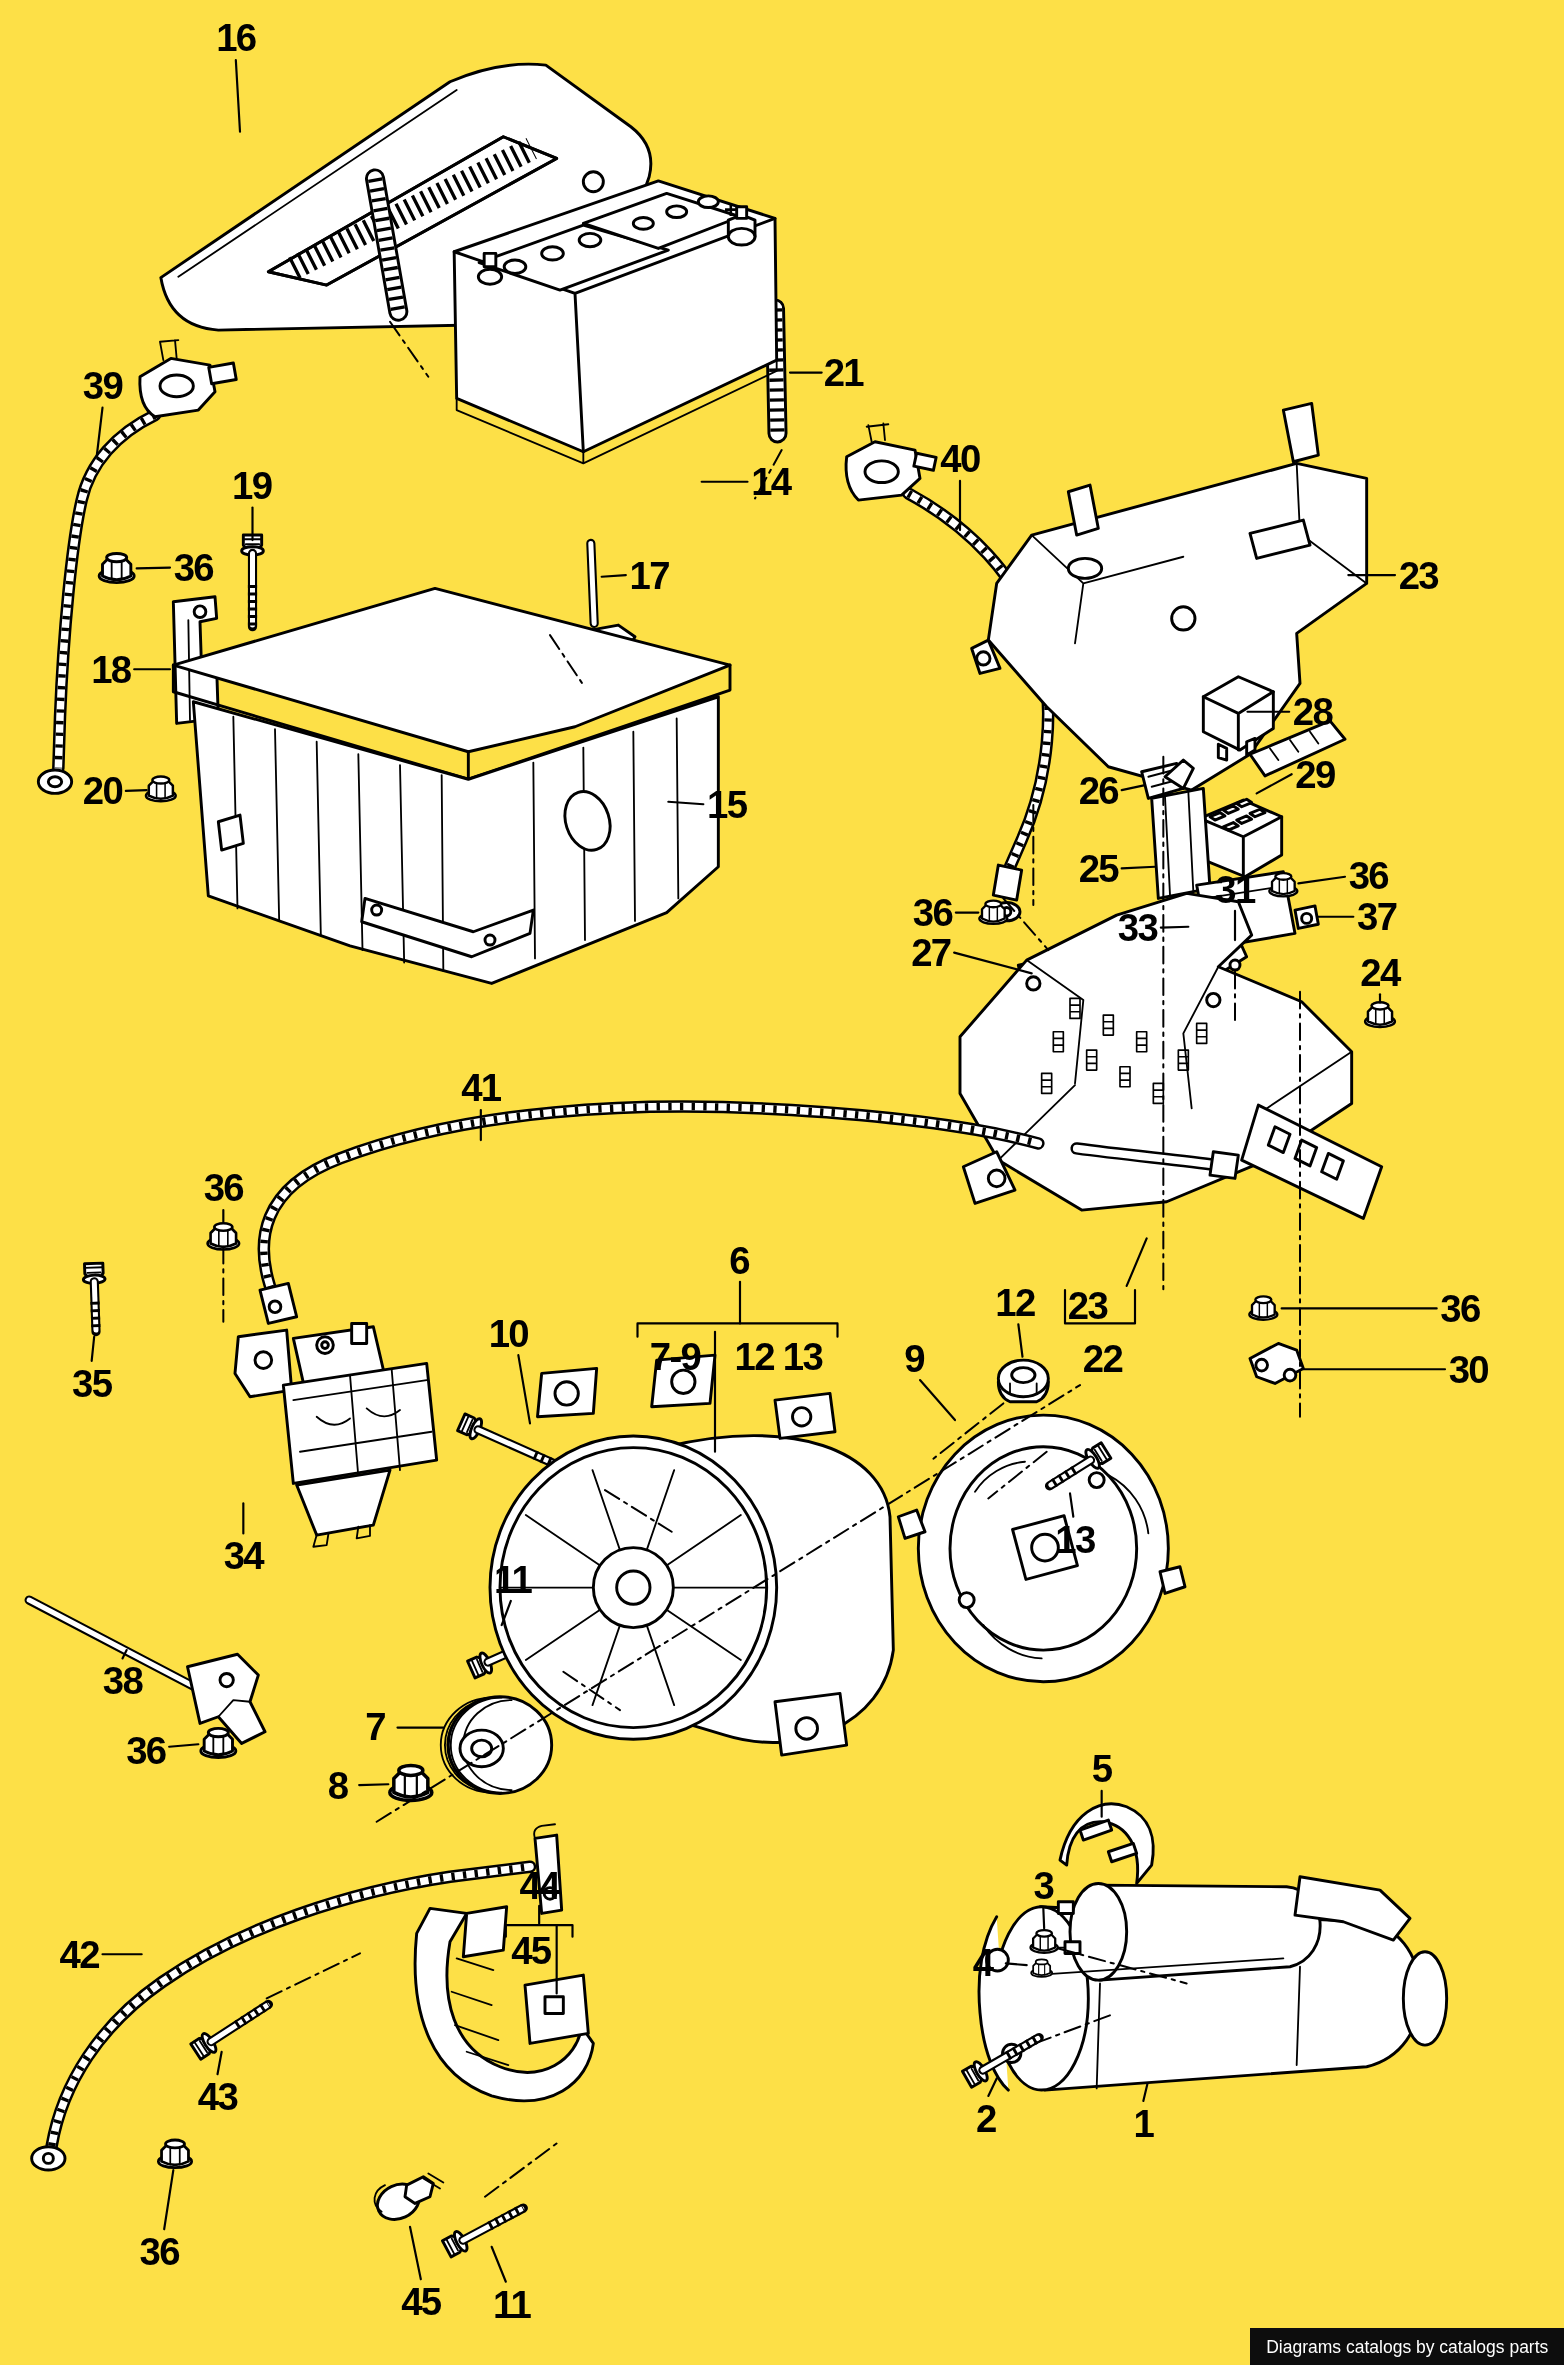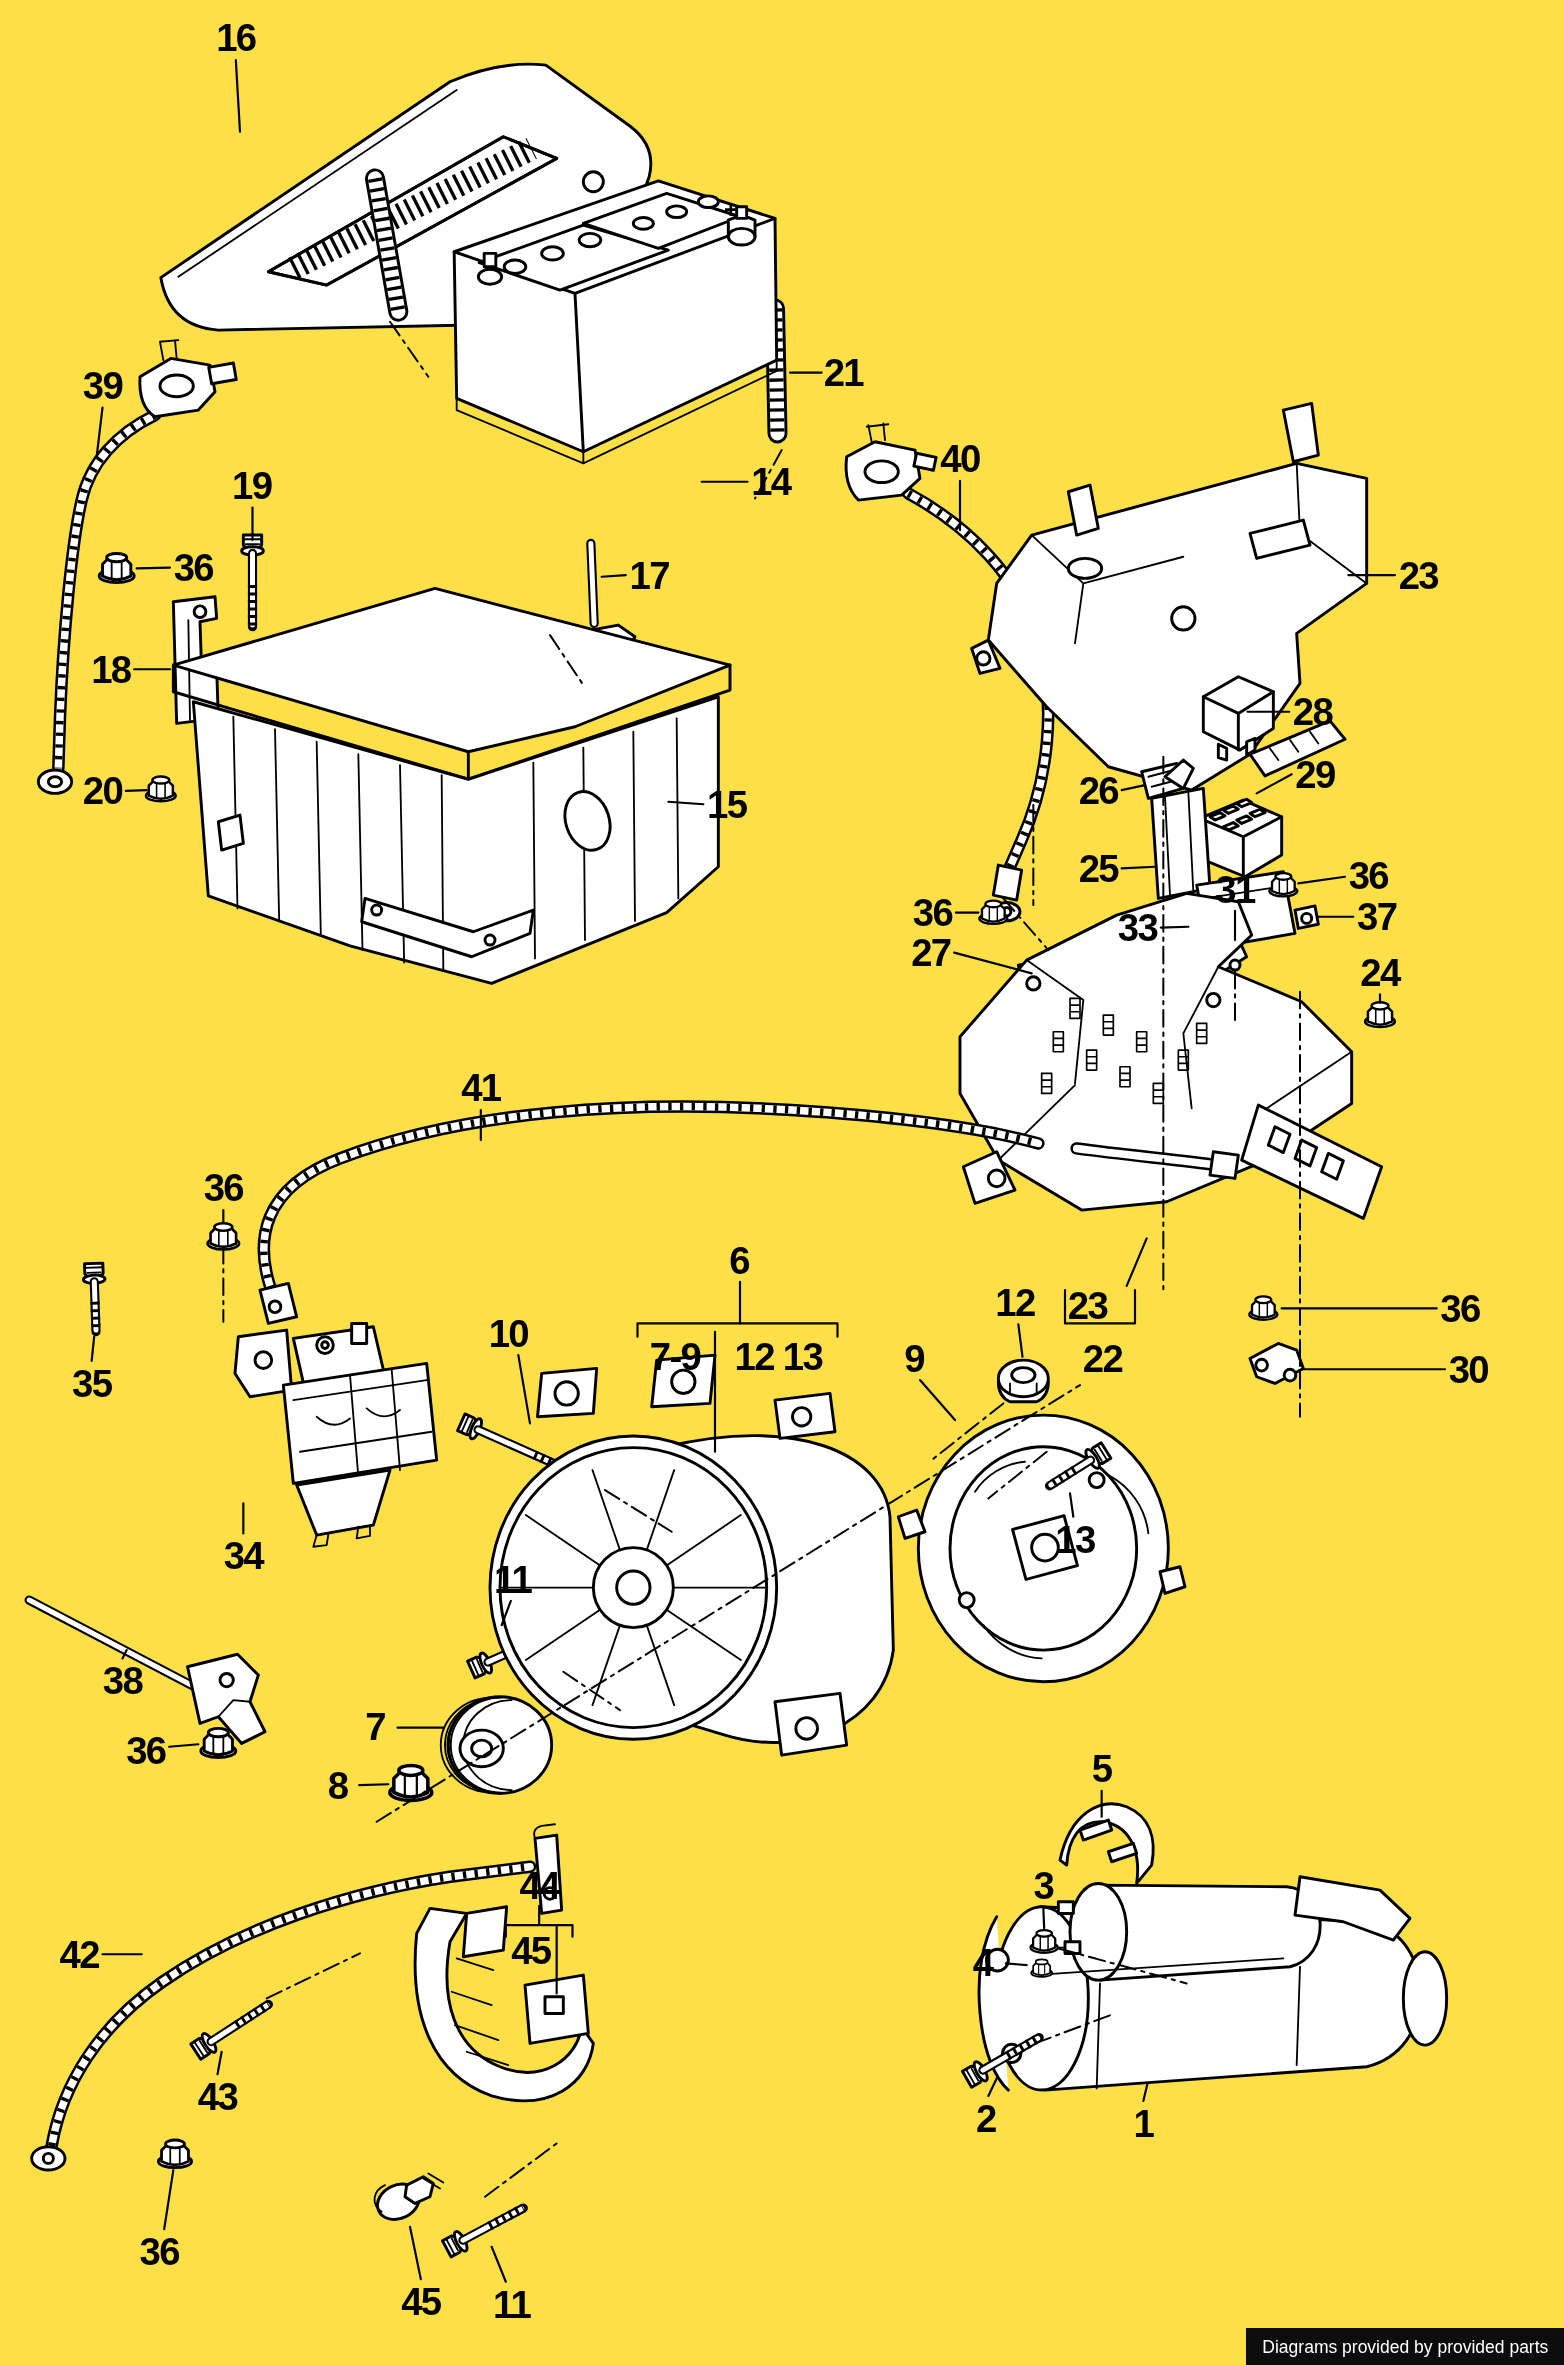--- a/index.html
+++ b/index.html
@@ -538,16 +538,16 @@
         <text x="637" y="2340" class="lbl" text-anchor="middle" dominant-baseline="central">45</text>
         <polyline points="1278,1548 1278,1588 1362,1588 1362,1548" class="lead"></polyline>
         <polyline points="1352,1543 1376,1486" class="lead"></polyline>
         <text x="1305" y="1567" class="lbl" text-anchor="middle" dominant-baseline="central">23</text>
         <text x="1323" y="1630" class="lbl" text-anchor="middle" dominant-baseline="central">22</text>
         <text x="876" y="252" class="lbl" text-anchor="middle" dominant-baseline="central" style="font-size:28px">+</text>
       </g>
 </svg>
 
 <div class="watermark">
-  <span>Diagrams provided by provided parts</span>
+  <span>Diagrams catalogs by catalogs parts</span>
 </div>
 </div>
 
 
 </body></html>

